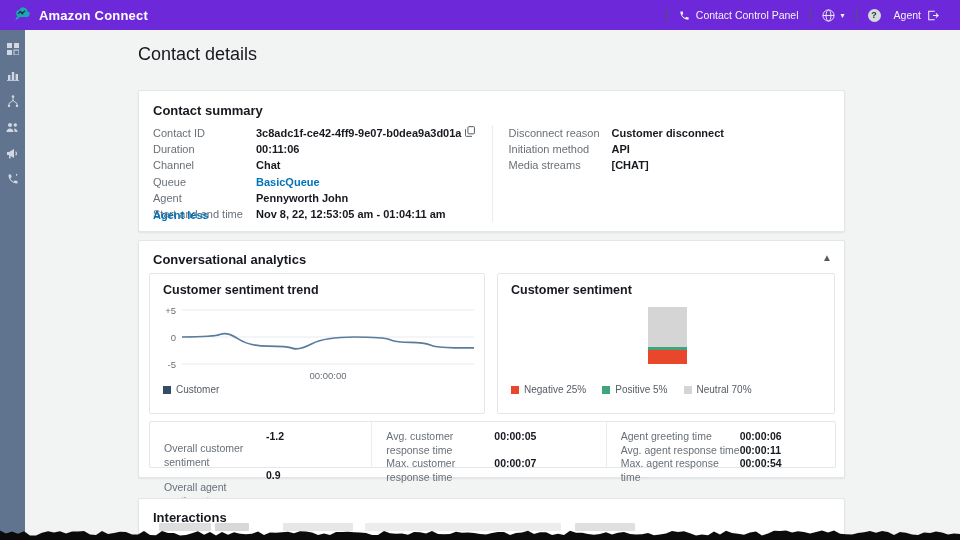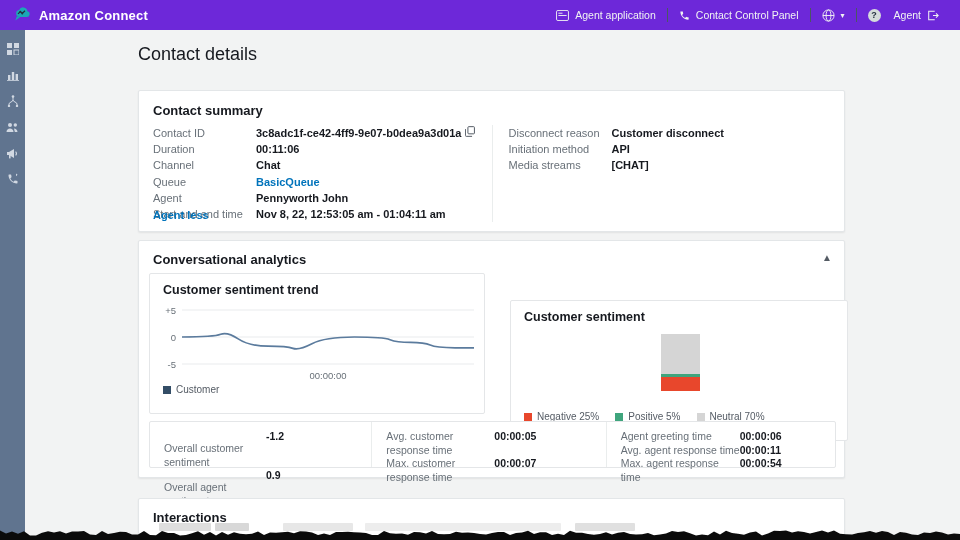--- a/index.html
+++ b/index.html
@@ -36,21 +36,21 @@
   .sum-label { width:103px; color:#687078; flex:none; }
   .sum-value { color:#16191f; font-weight:700; display:flex; align-items:center; gap:4px; }
   .blue-link { color:#0073bb; cursor:pointer; }
   #show-less { position:absolute; left:14px; top:118px; font-size:11px; font-weight:700; color:#0073bb; cursor:pointer; }
 
   
   #analytics-card { left:138px; top:240px; width:707px; height:238px; padding:11px 14px; }
   #collapse-caret { position:absolute; right:12px; top:12px; font-size:10px; color:#545b64; cursor:pointer; line-height:1; }
   .panel { position:absolute; background:#fff; border:1px solid #e4e6e8; border-radius:2px; }
   #panel-trend  { left:10px; top:32px; width:336px; height:141px; }
-  #panel-bar    { left:371px; top:32px; width:338px; height:141px;margin-top:27px; }
+  #panel-bar    { left:358px; top:32px; width:338px; height:141px; }
   .panel-title { position:absolute; left:13px; top:9px; font-size:12.5px; font-weight:700; color:#16191f; }
   .plot { position:absolute; left:32px; top:33px; width:292px; height:60px; }
   .ytick { position:absolute; left:4px; width:22px; text-align:right; font-size:9.5px; color:#687078; }
   .xlabel { position:absolute; left:32px; top:96px; width:292px; text-align:center; font-size:9.5px; color:#687078; }
   .legend { position:absolute; left:13px; top:110px; display:flex; gap:16px; align-items:center; }
   .legend-item { display:flex; align-items:center; gap:5px; font-size:10px; color:#545b64; }
   .legend-swatch { width:8px; height:8px; flex:none; }
   #stacked-bar { position:absolute; left:150px; top:33px; width:39px; height:57px; display:flex; flex-direction:column; }
   #stacked-bar .seg { width:100%; }
 
@@ -84,30 +84,20 @@
           <path fill="#1ba8b5" d="M19.6 8.1A5.6 5.6 0 0 0 8.9 6.4 4.6 4.6 0 0 0 5 11c0 2.6 2 4.6 4.6 4.6h9a3.8 3.8 0 0 0 1-7.5z"></path>
           <path fill="#1ba8b5" d="M6 14.5 4 20l6-4z"></path>
           <polyline points="7.5,11.5 10.5,8.5 13,11 16.5,7.5" fill="none" stroke="#232f3e" stroke-width="1.6"></polyline>
           <circle cx="10.5" cy="8.5" r="1.2" fill="#232f3e"></circle>
             <circle cx="13" cy="11" r="1.2" fill="#232f3e"></circle>
         </svg>
       </span>
       <span class="brand-name">Amazon Connect</span>
     </div>
     <div class="topbar-right">
-      <div class="tb-item">
-        <span class="tb-icon">
-          <svg width="13" height="11" viewBox="0 0 14 12">
-              <rect x="0.5" y="0.5" width="13" height="11" rx="1.5" fill="none" stroke="#f1f3f3"></rect>
-              <line x1="2.5" y1="3.5" x2="7" y2="3.5" stroke="#f1f3f3"></line>
-              <line x1="2.5" y1="6" x2="11.5" y2="6" stroke="#f1f3f3"></line>
-            </svg>
-        </span>
-        <span>Agent application</span>
-      </div>
       <div class="tb-div"></div>
       <div class="tb-item">
         <span class="tb-icon">
           <svg width="11" height="11" viewBox="0 0 24 24">
               <path fill="#f1f3f3" d="M6.6 10.8c1.5 2.8 3.8 5.1 6.6 6.6l2.2-2.2c.3-.3.7-.4 1-.2 1.1.4 2.3.6 3.6.6.6 0 1 .4 1 1V20c0 .6-.4 1-1 1C10.6 21 3 13.4 3 4c0-.6.4-1 1-1h3.5c.6 0 1 .4 1 1 0 1.2.2 2.4.6 3.6.1.3 0 .7-.2 1l-2.3 2.2z"></path>
             </svg>
         </span>
         <span>Contact Control Panel</span>
       </div>
       <div class="tb-div"></div>

